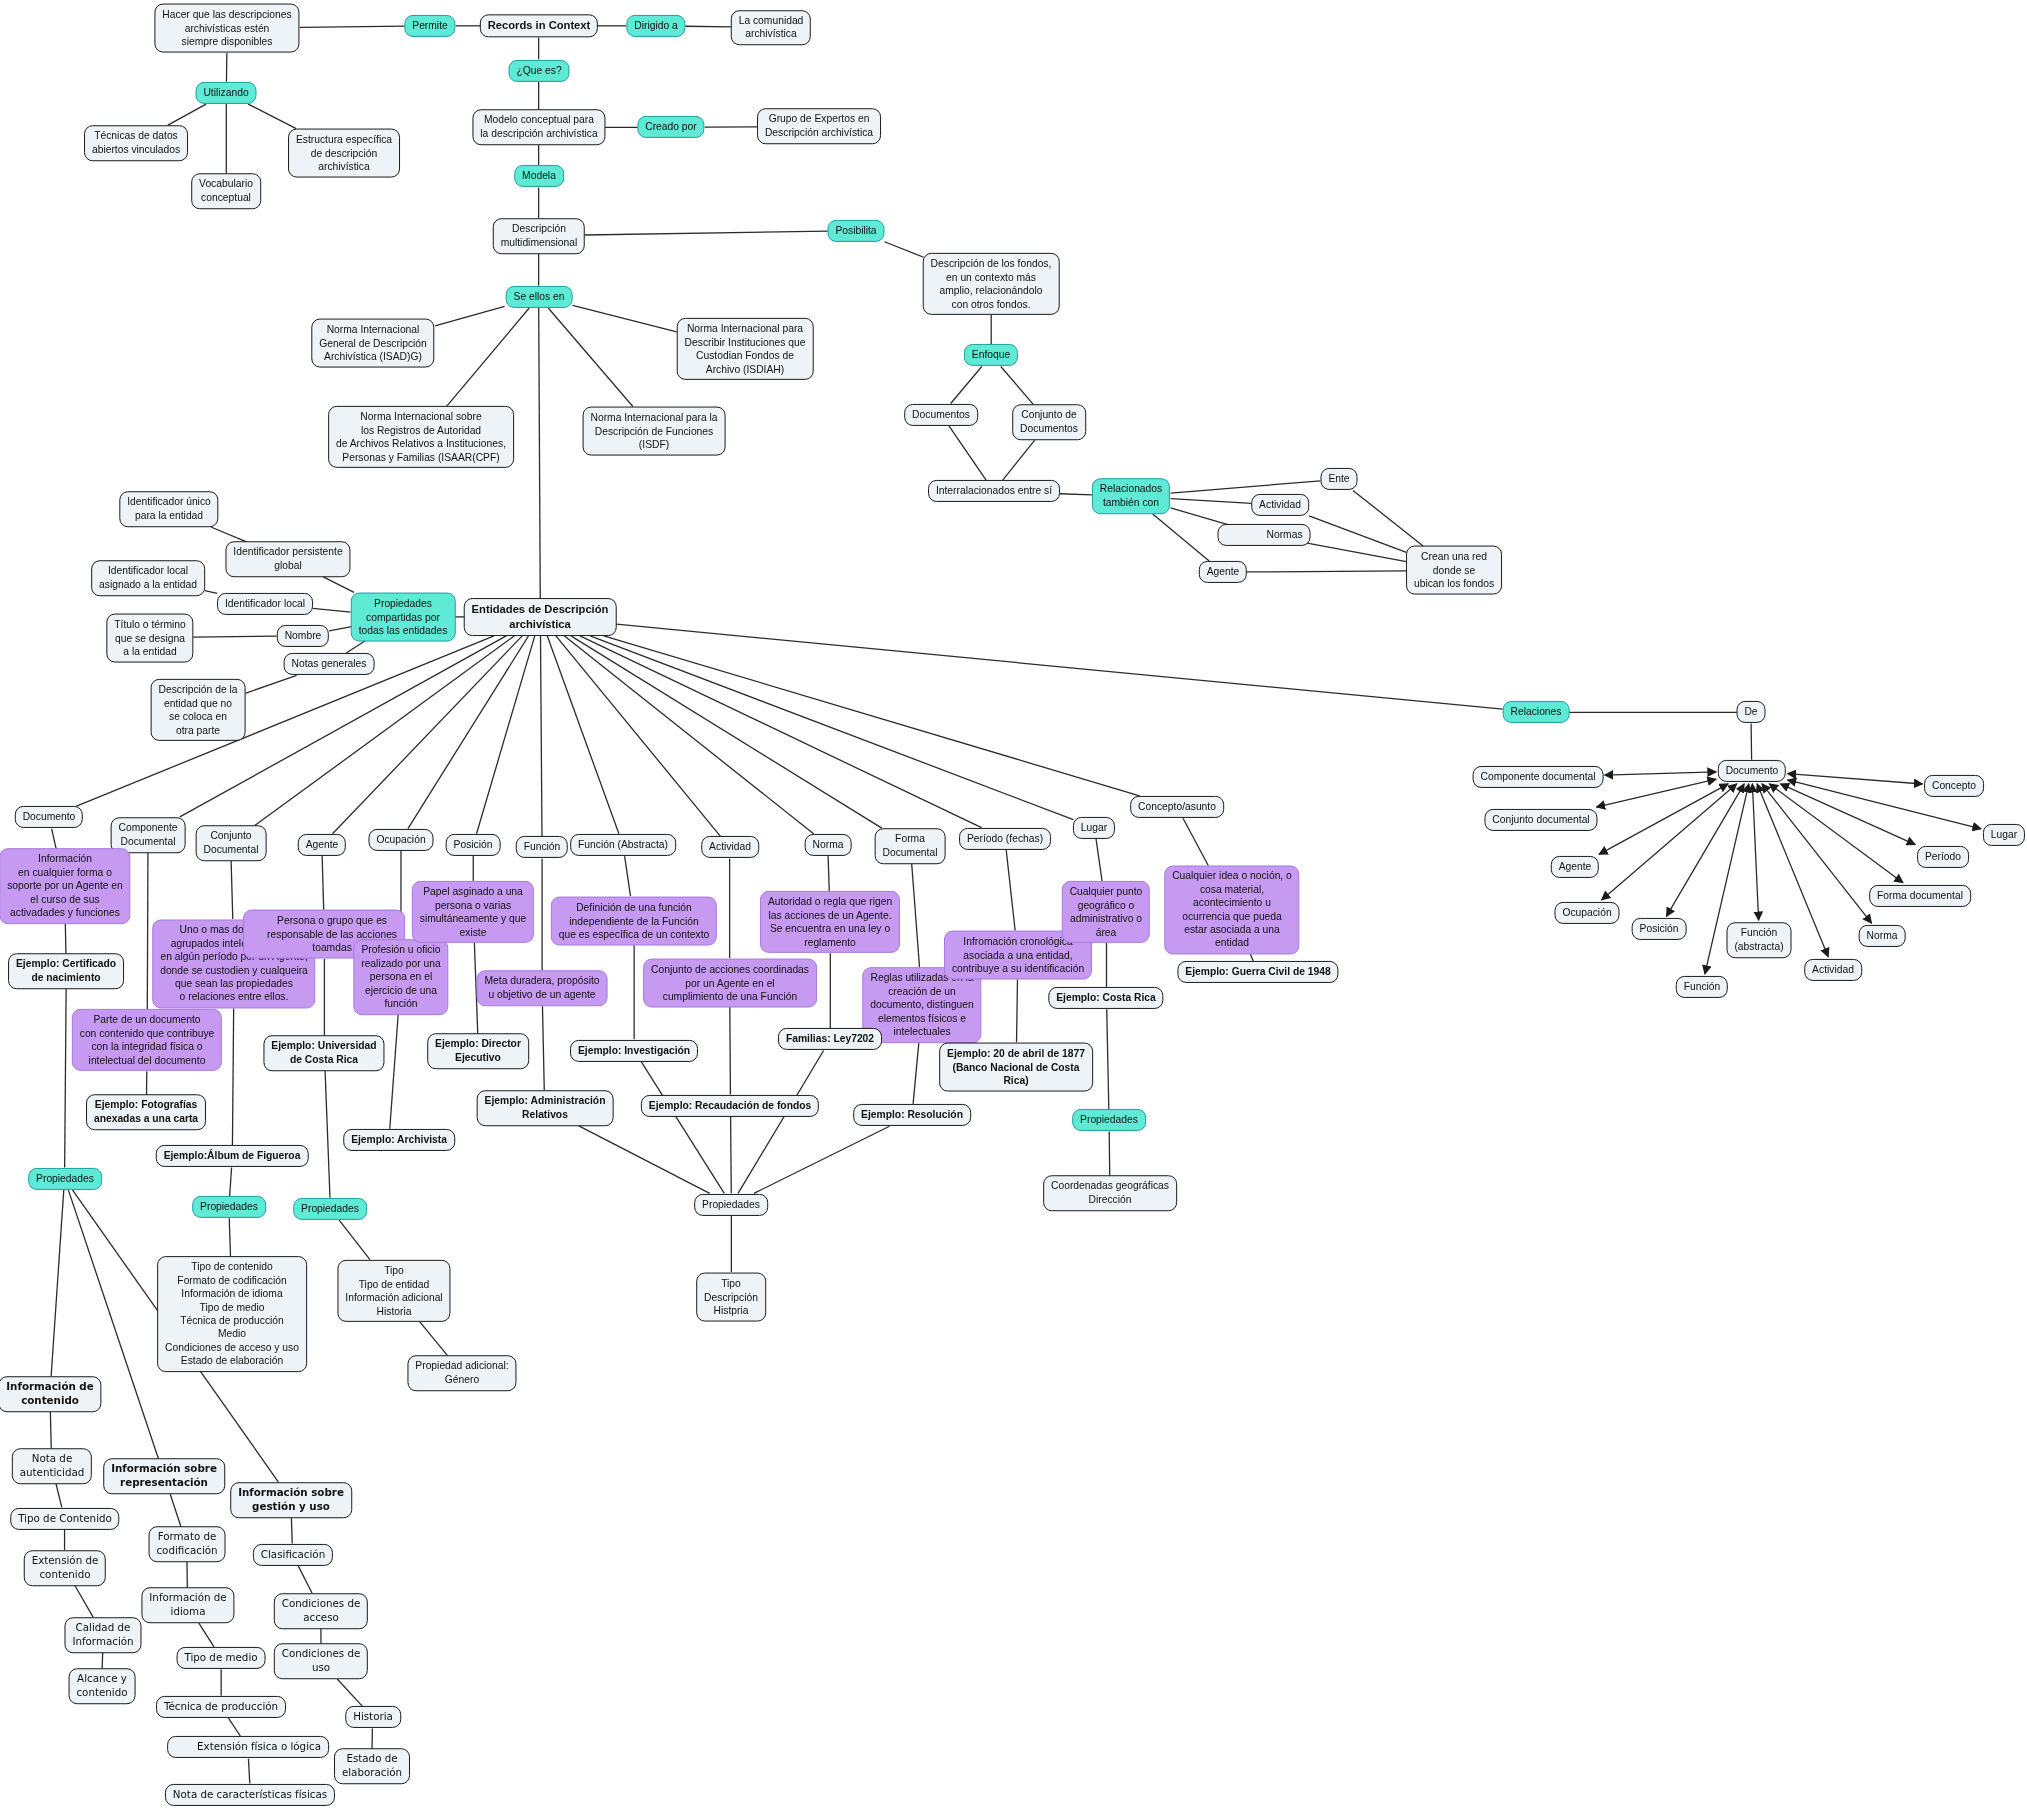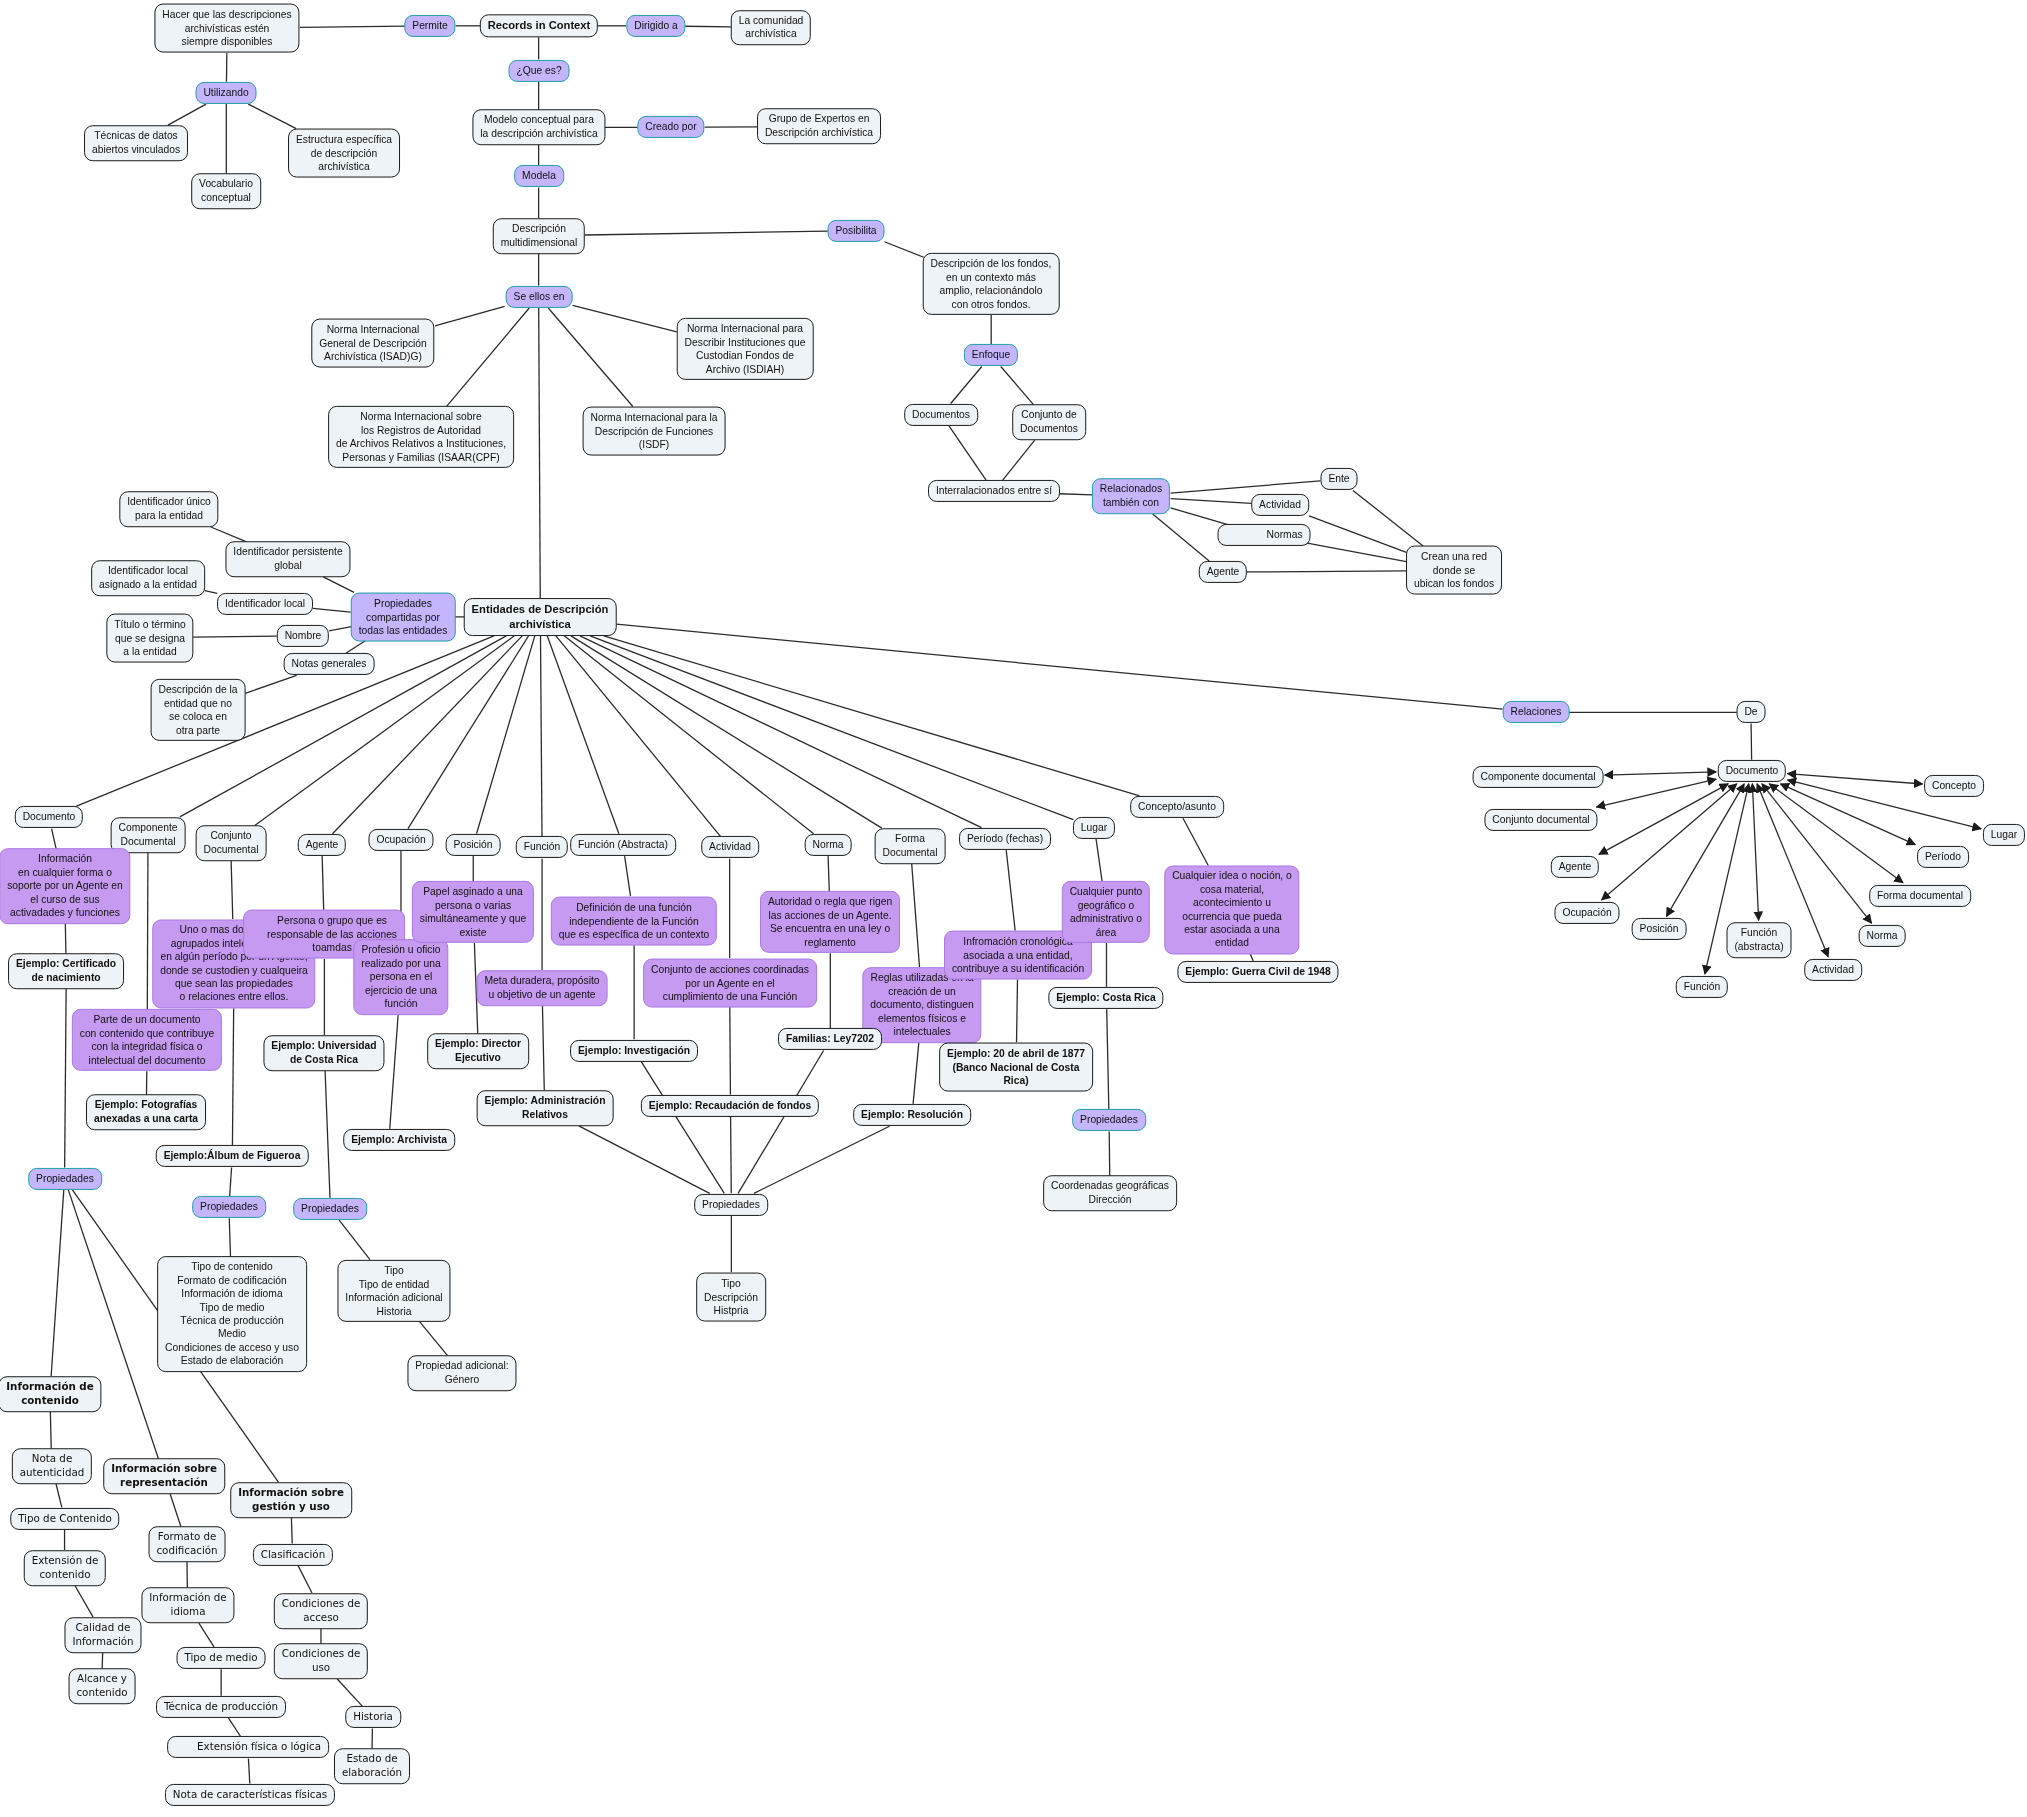--- a/index.html
+++ b/index.html
@@ -3,21 +3,21 @@
 <meta charset="utf-8">
 <style>
   html,body{margin:0;padding:0;background:#ffffff;}
   #canvas{position:relative;width:2028px;height:1818px;background:#ffffff;overflow:hidden;
           font-family:"Liberation Sans",sans-serif;}
   #edges{position:absolute;left:0;top:0;width:2028px;height:1818px;}
   .node{position:absolute;transform:translate(-50%,-50%);
         background:#edf3f6;border:1.4px solid #1b1b1b;border-radius:8.6px;
         padding:3.4px 6.9px;font-size:10.3px;line-height:1.3;text-align:center;
         color:#111;white-space:pre-line;box-sizing:border-box;}
-  .teal{background:#c4b5fd;border-color:#1d9fa4;}
+  .teal{background:#5eead4;border-color:#1d9fa4;}
   .purple{background:#c69af1;border-color:#a879e0;}
   .ex{font-weight:bold;}
   .head{font-weight:bold;font-size:11.2px;}
   .f-alt{font-family:"DejaVu Sans",sans-serif;font-size:10.3px;}
   line.edge{stroke:#2b2b2b;stroke-width:1.5;}
 </style>
 </head>
 <body>
 
 <div id="canvas">

